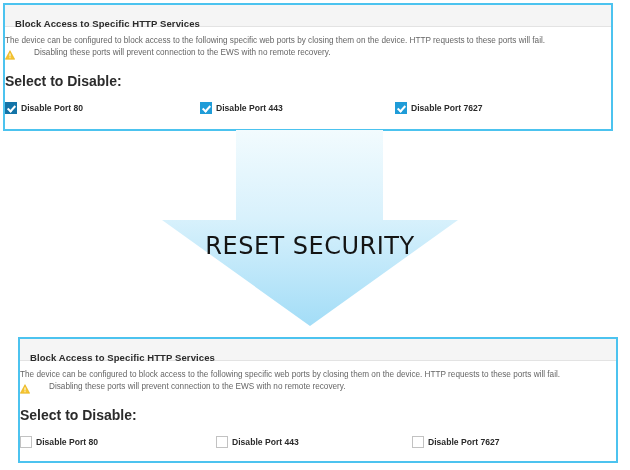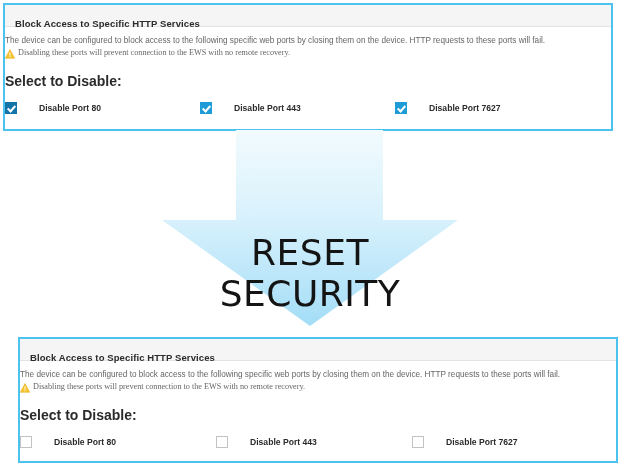--- a/index.html
+++ b/index.html
@@ -58,23 +58,22 @@
   }
 
   .desc-line {
     font-size: 8.2px;
     color: #666666;
     line-height: 12px;
     white-space: nowrap;
   }
   .desc-line.with-icon {
     display: flex;
-    align-items: center;
-    gap: 3px;
-    font-family: Liberation Serif, serif;
+    align-items: flex-end;
+    gap: 19px;
   }
 
   .warn-icon {
     flex: 0 0 auto;
     display: inline-block;
     width: 10px;
     height: 10px;
     position: relative;
     top: 1px;
   }
@@ -88,21 +87,21 @@
 
   
   .cb-row {
     margin-top: 13px;
     display: flex;
     align-items: center;
   }
   .cb-item {
     display: flex;
     align-items: center;
-    gap: 22px;
+    gap: 4px;
   }
   #panel-top .cb-item:nth-child(1) { width: 195px; }
   #panel-top .cb-item:nth-child(2) { width: 195px; }
   #panel-bottom .cb-item:nth-child(1) { width: 196px; }
   #panel-bottom .cb-item:nth-child(2) { width: 196px; }
 
   .cb-box {
     box-sizing: border-box;
     width: 12px;
     height: 12px;
@@ -147,21 +146,21 @@
     top: 130px;
     width: 300px;
     height: 198px;
   }
   #reset-arrow-text {
     position: absolute;
     left: 160px;
     top: 232px;
     width: 300px;
     text-align: center;
-    font-size: 36px;
+    font-size: 24px;
     font-family: "DejaVu Sans", sans-serif;
     font-weight: normal;
     color: #141414;
     letter-spacing: .5px;
     pointer-events: none;
   }
 </style>
 </head>
 <body>
 

